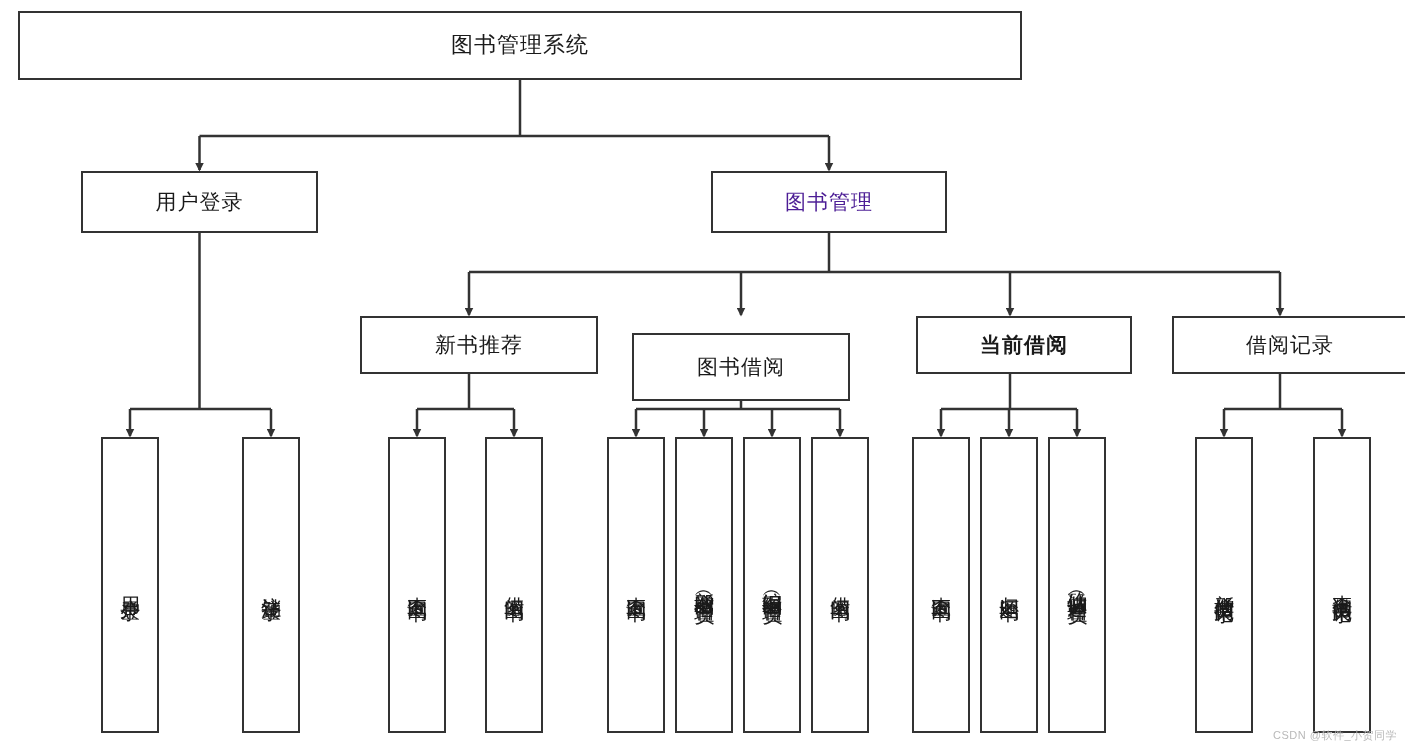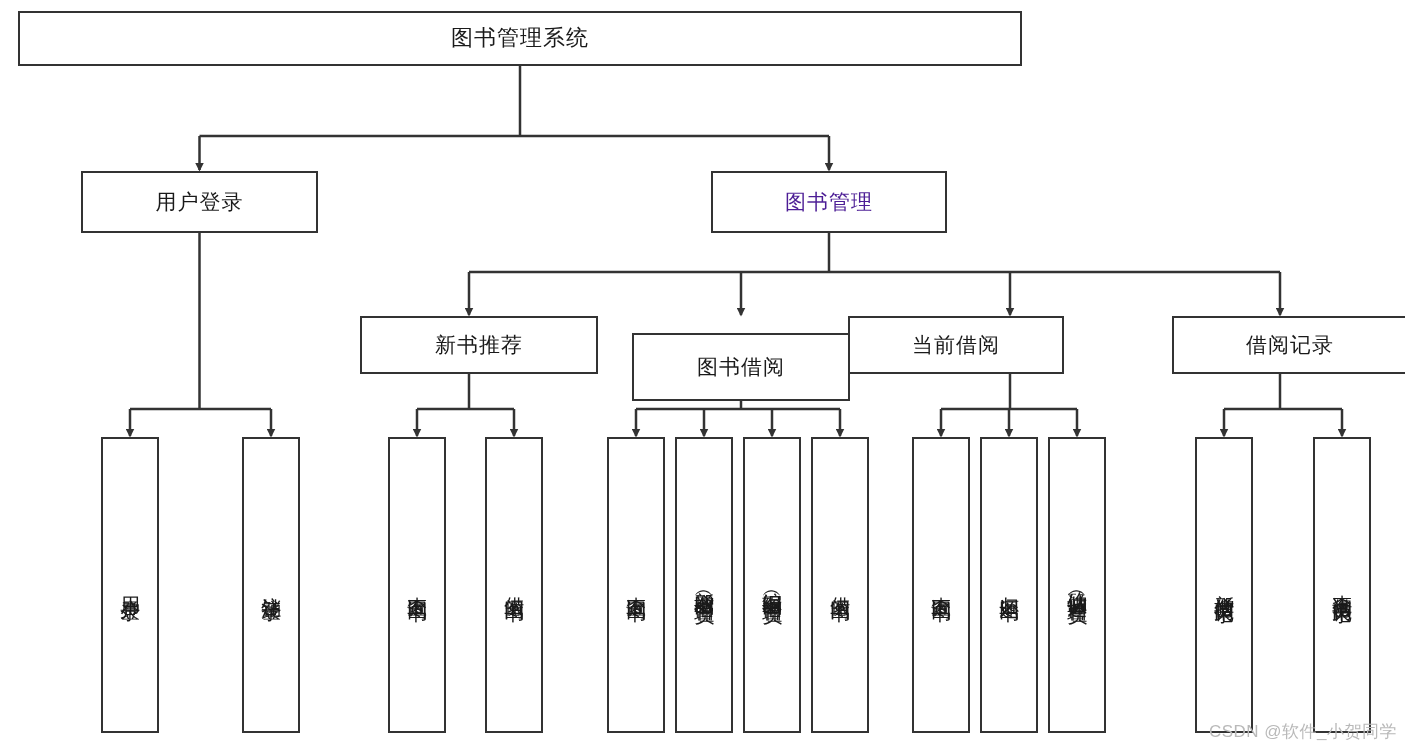--- a/index.html
+++ b/index.html
@@ -55,21 +55,21 @@
     left: 0;
     top: 0;
     width: 1405px;
     height: 747px;
     pointer-events: none;
   }
   .watermark {
     position: absolute;
     right: 8px;
     bottom: 4px;
-    font-size: 17px;
+    font-size: 11px;
     color: #b9b9b9;
     letter-spacing: 0.5px;
     white-space: nowrap;
     user-select: none;
   }
 </style>
 </head>
 <body>
 
 <div id="diagram-root">
@@ -111,36 +111,36 @@
         <path d="M1009,409 L1009,436" marker-end="url(#arrowhead)"></path>
         <path d="M1077,409 L1077,436" marker-end="url(#arrowhead)"></path>
         <path d="M1280,374 L1280,409"></path>
         <path d="M1224,409 L1342,409"></path>
         <path d="M1224,409 L1224,436" marker-end="url(#arrowhead)"></path>
         <path d="M1342,409 L1342,436" marker-end="url(#arrowhead)"></path>
       </g>
   </svg>
 
   <div id="boxes-layer">
-      <div class="node-box title-box" style="left: 18px; top: 11px; width: 1004px; height: 55px; border-color: rgb(51, 51, 51); background: rgb(255, 255, 255);">
+      <div class="node-box title-box" style="left: 18px; top: 11px; width: 1004px; height: 69px; border-color: rgb(51, 51, 51); background: rgb(255, 255, 255);">
         <span class="node-label-h" style="color: rgb(26, 26, 26);">图书管理系统</span>
       </div>
       <div class="node-box" style="left: 81px; top: 171px; width: 237px; height: 62px; border-color: rgb(51, 51, 51); background: rgb(255, 255, 255);">
         <span class="node-label-h" style="color: rgb(26, 26, 26);">用户登录</span>
       </div>
       <div class="node-box" style="left: 711px; top: 171px; width: 236px; height: 62px; border-color: rgb(51, 51, 51); background: rgb(255, 255, 255);">
         <span class="node-label-h" style="color: #4c1d95;">图书管理</span>
       </div>
       <div class="node-box" style="left: 360px; top: 316px; width: 238px; height: 58px; border-color: rgb(51, 51, 51); background: rgb(255, 255, 255);">
         <span class="node-label-h" style="color: rgb(26, 26, 26);">新书推荐</span>
       </div>
       <div class="node-box" style="left: 632px; top: 333px; width: 218px; height: 68px; border-color: rgb(51, 51, 51); background: rgb(255, 255, 255);">
         <span class="node-label-h" style="color: rgb(26, 26, 26);">图书借阅</span>
       </div>
-      <div class="node-box" style="left: 848px; top: 316px; width: 216px; height: 58px; border-color: rgb(51, 51, 51); background: rgb(255, 255, 255);">
+      <div class="node-box" style="left: 916px; top: 316px; width: 216px; height: 58px; border-color: rgb(51, 51, 51); background: rgb(255, 255, 255); font-weight: bold;">
         <span class="node-label-h" style="color: rgb(26, 26, 26);">当前借阅</span>
       </div>
       <div class="node-box" style="left: 1172px; top: 316px; width: 236px; height: 58px; border-color: rgb(51, 51, 51); background: rgb(255, 255, 255);">
         <span class="node-label-h" style="color: rgb(26, 26, 26);">借阅记录</span>
       </div>
       <div class="node-box" style="left: 101px; top: 437px; width: 58px; height: 296px; border-color: rgb(51, 51, 51); background: rgb(255, 255, 255);">
         <span class="node-label-v" style="color: rgb(26, 26, 26);">用户登录</span>
       </div>
       <div class="node-box" style="left: 242px; top: 437px; width: 58px; height: 296px; border-color: rgb(51, 51, 51); background: rgb(255, 255, 255);">
         <span class="node-label-v" style="color: rgb(26, 26, 26);">注销登录</span>

